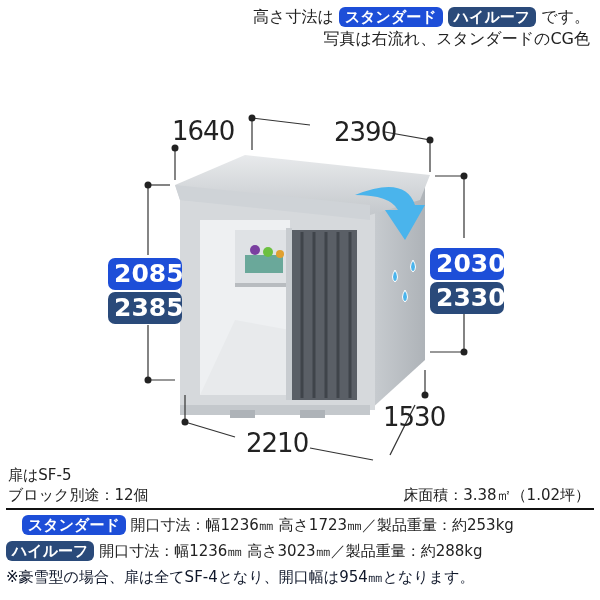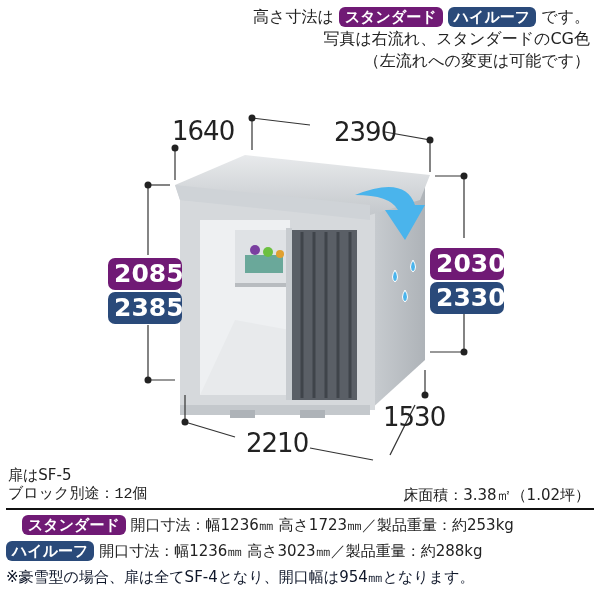--- a/index.html
+++ b/index.html
@@ -1,38 +1,37 @@
 <!DOCTYPE html>
 <html><head>
 <meta charset="utf-8">
 <style>
   html,body{margin:0;padding:0;background:#fff;}
   body{width:600px;height:600px;position:relative;overflow:hidden;font-family:"DejaVu Sans",sans-serif;color:#222;}
   .abs{position:absolute;}
   .badge{display:inline-block;color:#fff;border-radius:6px;font-weight:bold;padding:0 6px;line-height:20px;font-size:15px;}
-  .black{background:#701a75;}
+  .black{background:#1d4ed8;}
   .blue{background:#2a4a7a;}
   .topnote{right:10px;text-align:right;font-size:16px;line-height:22px;}
   .dim{font-family:"DejaVu Sans",sans-serif;font-size:26px;font-weight:normal;color:#222;letter-spacing:-1px;}
   .hbadge{font-size:25px;font-weight:bold;color:#fff;border-radius:7px;padding:0 6px;line-height:32px;text-align:center;width:62px;}
   .spec{font-size:15px;line-height:22px;}
   .red{color:#0f172a;}
 </style>
 </head>
 <body>
 
 <div class="abs topnote" style="top:6px;">
   <div>
     <span>高さ寸法は</span>
     <span class="badge black">スタンダード</span>
     <span class="badge blue">ハイルーフ</span>
     <span>です。</span>
   </div>
   <div>写真は右流れ、スタンダードのCG色</div>
-  <div>（左流れへの変更は可能です）</div>
 </div>
 
 <svg class="abs" style="left:0;top:0;" width="600" height="480">
   <defs>
     <linearGradient id="roof" x1="0" y1="0" x2="0" y2="1">
       <stop offset="0" stop-color="#e8eaec"></stop>
         <stop offset="1" stop-color="#c4c8cc"></stop>
     </linearGradient>
     <linearGradient id="side" x1="0" y1="0" x2="1" y2="0">
       <stop offset="0" stop-color="#c9cdd1"></stop>
@@ -110,21 +109,21 @@
 <div class="abs dim" style="left:172px;top:116px;">1640</div>
 <div class="abs dim" style="left:318px;top:117px;margin-left:16px;">2390</div>
 <div class="abs hbadge black" style="left:108px;top:258px;">2085</div>
 <div class="abs hbadge blue" style="left:108px;top:292px;">2385</div>
 <div class="abs hbadge black" style="left:430px;top:248px;">2030</div>
 <div class="abs hbadge blue" style="left:430px;top:282px;">2330</div>
 <div class="abs dim" style="left:246px;top:428px;">2210</div>
 <div class="abs dim" style="left:383px;top:402px;text-align:right;">1530</div>
 
 <div class="abs spec" style="left:8px;top:464px;">扉はSF-5</div>
-<div class="abs spec" style="left:8px;top:484px;font-family:Liberation Mono, monospace;">ブロック別途：12個</div>
+<div class="abs spec" style="left:8px;top:484px;">ブロック別途：12個</div>
 <div class="abs spec" style="right:10px;top:484px;">床面積：3.38㎡（1.02坪）</div>
 <div class="abs" style="left:6px;top:508px;width:588px;height:2px;background:#111;"></div>
 
 <div class="abs spec" style="left:6px;top:514px;padding-left:16px;">
   <span class="badge black">スタンダード</span>
   <span>開口寸法：幅1236㎜ 高さ1723㎜／製品重量：約253kg</span>
 </div>
 <div class="abs spec" style="left:6px;top:540px;">
   <span class="badge blue">ハイルーフ</span>
   <span>開口寸法：幅1236㎜ 高さ3023㎜／製品重量：約288kg</span>

